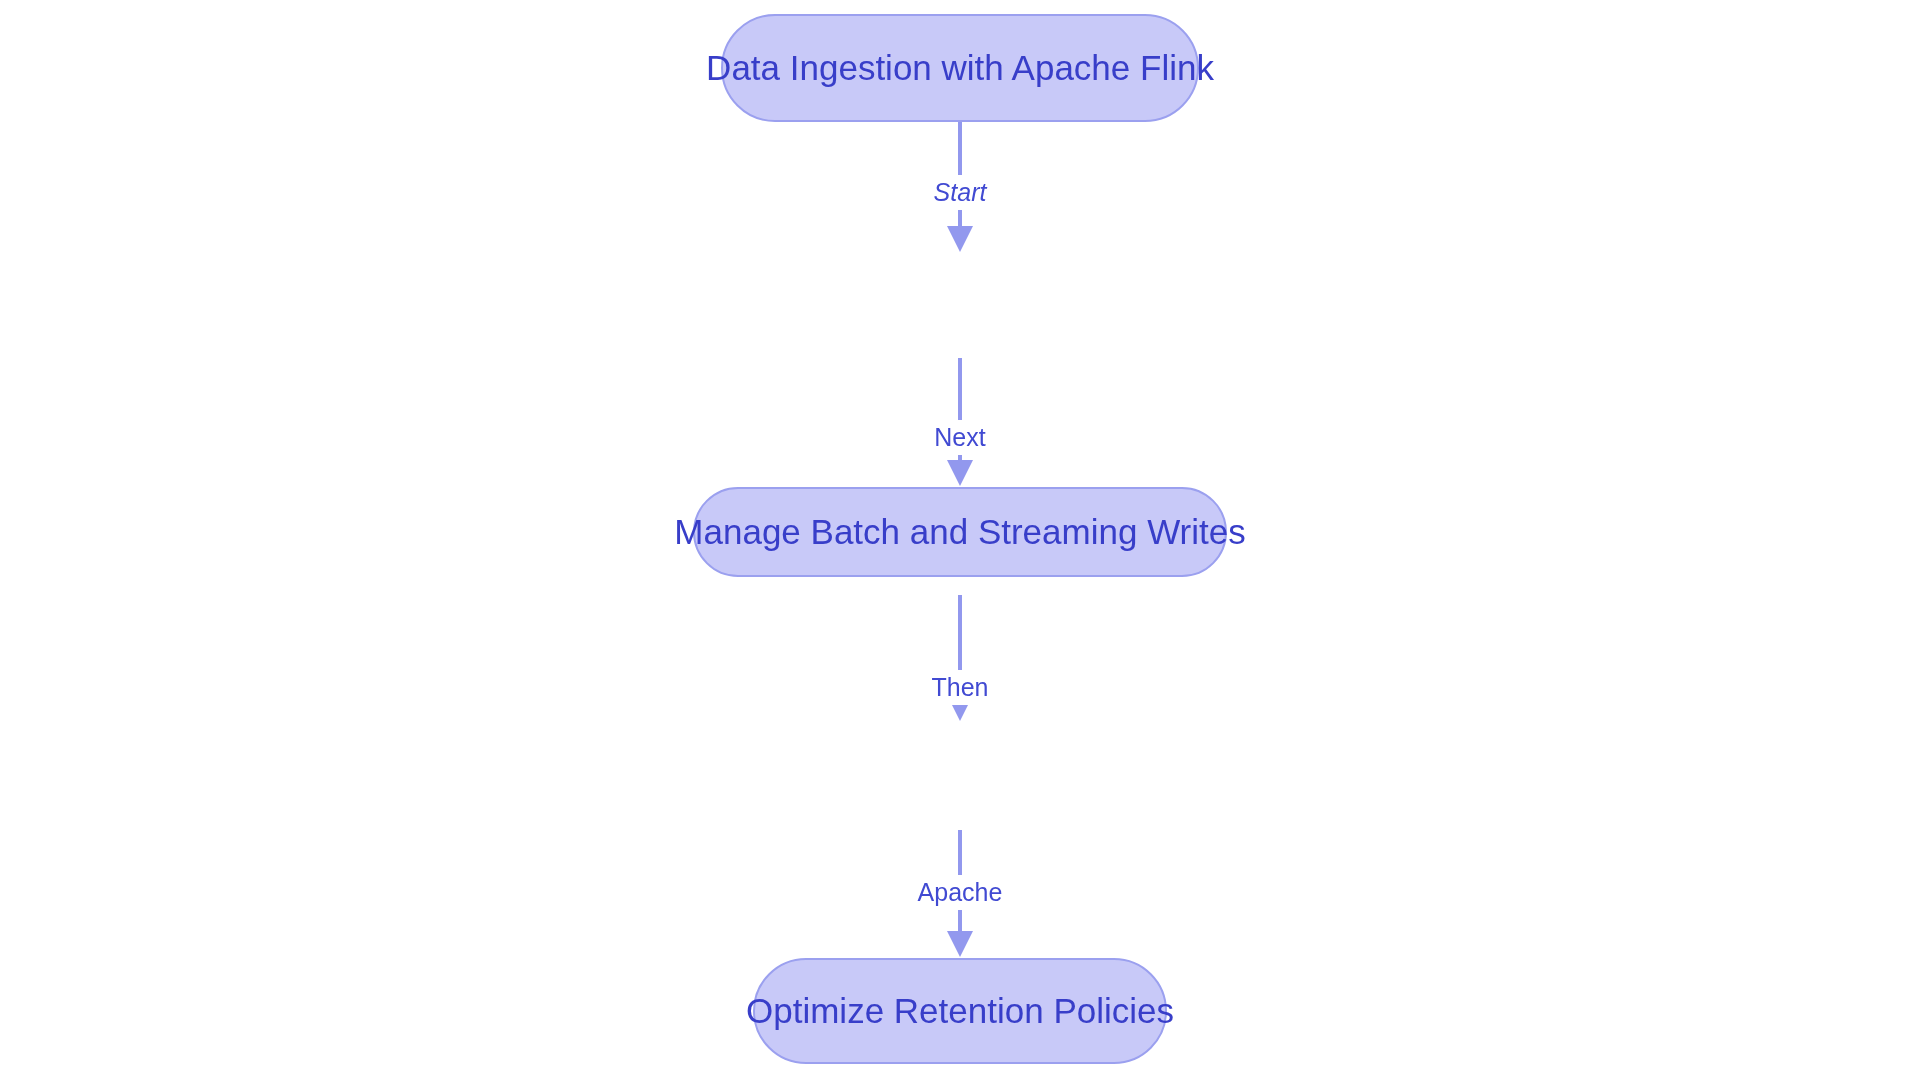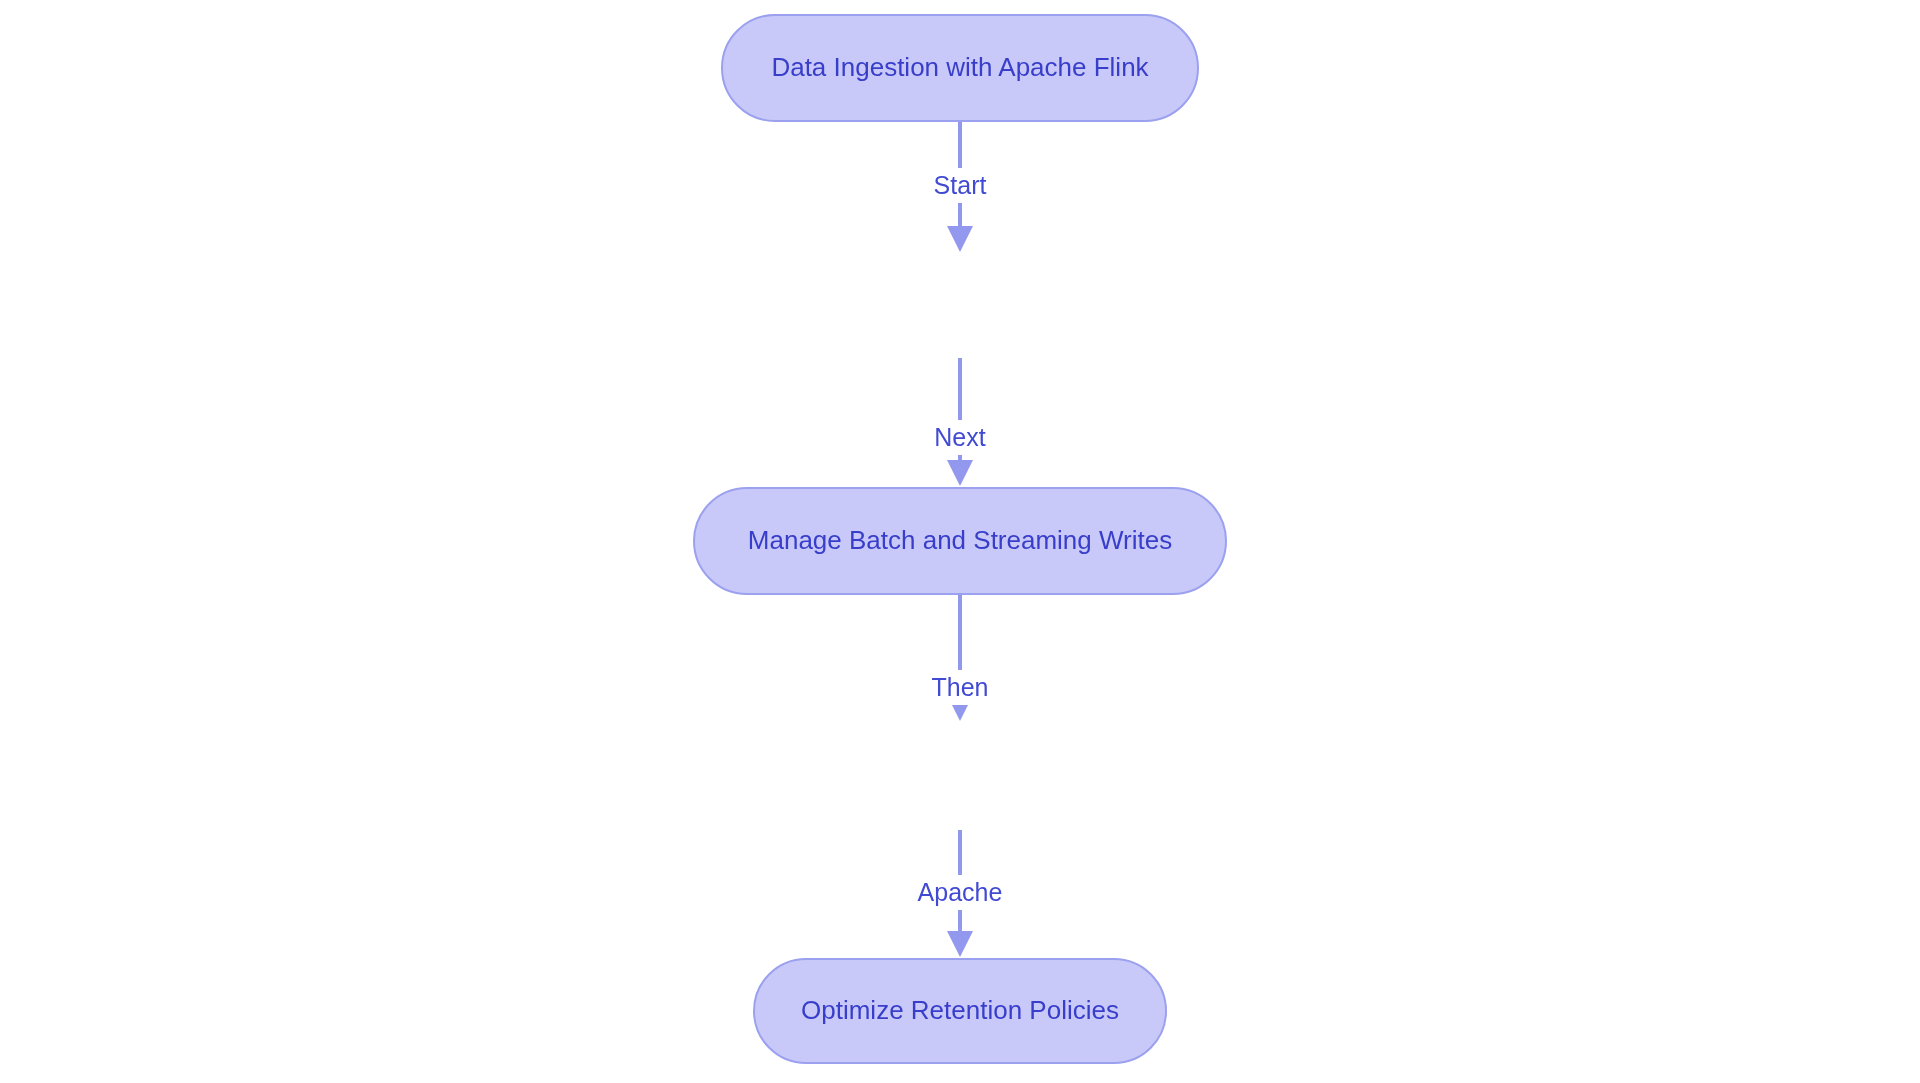--- a/index.html
+++ b/index.html
@@ -18,21 +18,21 @@
   .node {
     position: absolute;
     box-sizing: border-box;
     display: flex;
     align-items: center;
     justify-content: center;
     background: var(--node-fill, #c8c9f8);
     border: 2px solid var(--node-border, #9ba0ef);
     border-radius: 54px;
     color: var(--node-text, #383ec9);
-    font-size: 26px;
+    font-size: 35px;
     line-height: 1.2;
     white-space: nowrap;
   }
   .edge-line {
     position: absolute;
     left: 958px;
     width: 4px;
     background: var(--edge-line, #9298ee);
   }
   .edge-label {
@@ -57,28 +57,28 @@
 </style>
 </head>
 <body>
 
 <div class="canvas" style="--background: #ffffff; --node-fill: #c8c9f8; --node-border: #9ba0ef; --node-text: #383ec9; --edge-line: #9298ee; --edge-label-text: #414ad2;">
 
   <div class="node" style="left:721px; top:14px; width:478px; height:108px;">Data Ingestion with Apache Flink</div>
 
   <div class="edge-line" style="top:122px; height:107px;"></div>
   <div class="arrowhead" style="top:226px;"></div>
-  <div class="edge-label" style="top:168px;">Start</div>
+  <div class="edge-label" style="top:175px;font-style:italic;">Start</div>
 
 
   <div class="edge-line" style="top:358px; height:104px;"></div>
   <div class="arrowhead" style="top:460px;"></div>
   <div class="edge-label" style="top:420px;text-align:right;">Next</div>
 
-  <div class="node" style="left:693px; top:487px; width:534px; height:108px;">Manage Batch and Streaming Writes</div>
+  <div class="node" style="left:693px; top:487px; width:534px; height:90px;">Manage Batch and Streaming Writes</div>
 
   <div class="edge-line" style="top:595px; height:102px;"></div>
   <div class="arrowhead" style="top:695px;"></div>
   <div class="edge-label" style="top:670px;">Then</div>
 
 
   <div class="edge-line" style="top:830px; height:103px;"></div>
   <div class="arrowhead" style="top:931px;"></div>
   <div class="edge-label" style="top:875px;">Apache</div>
 

